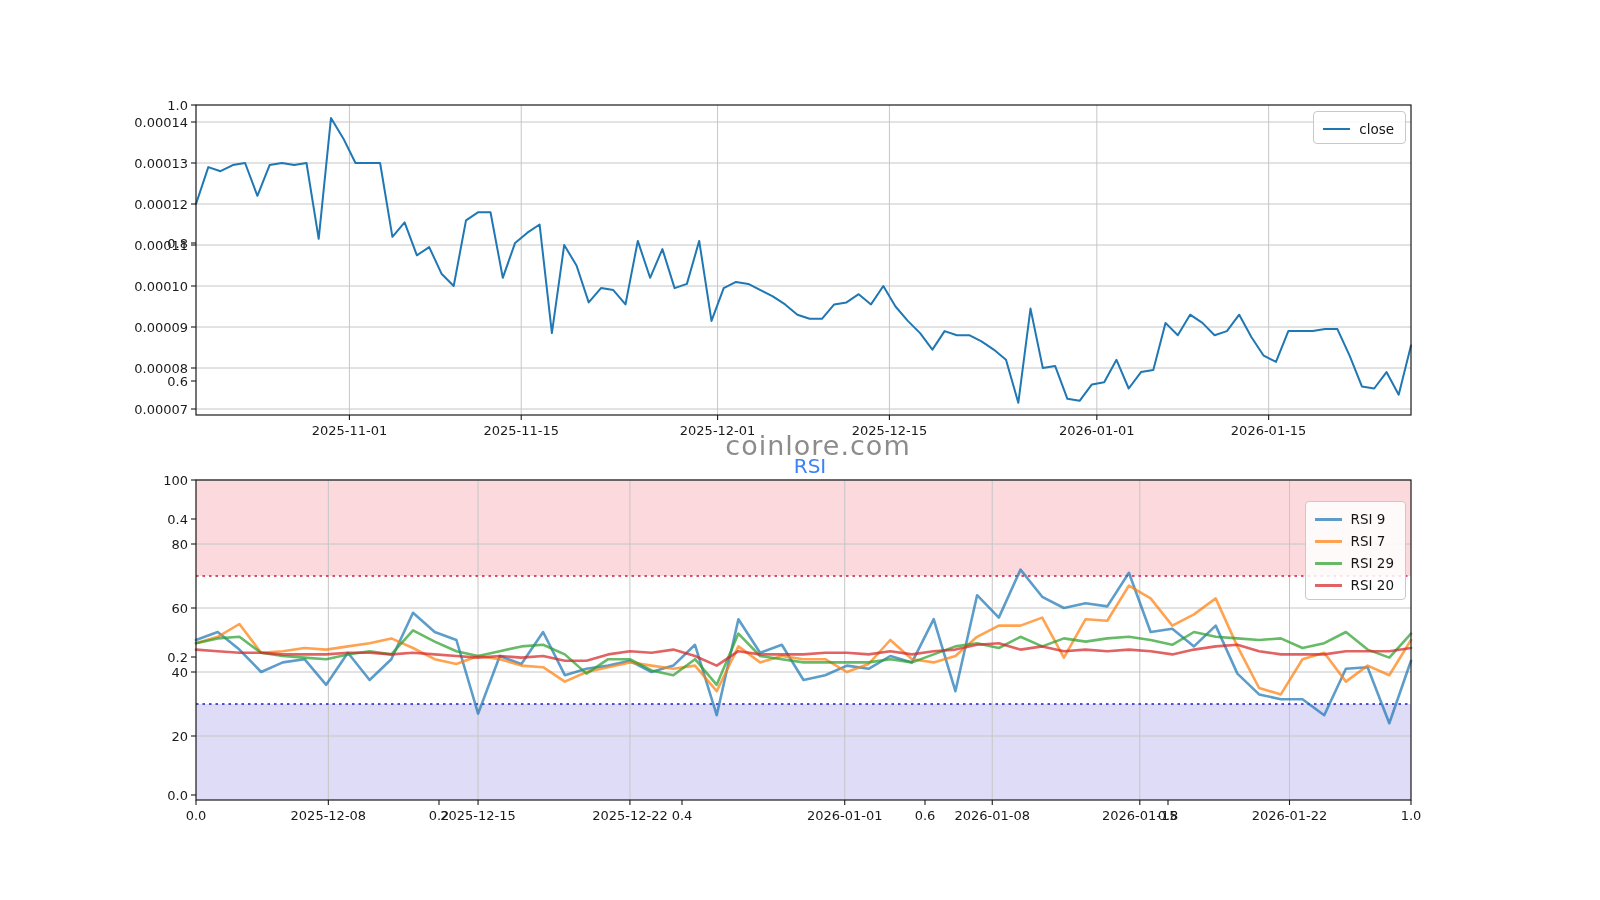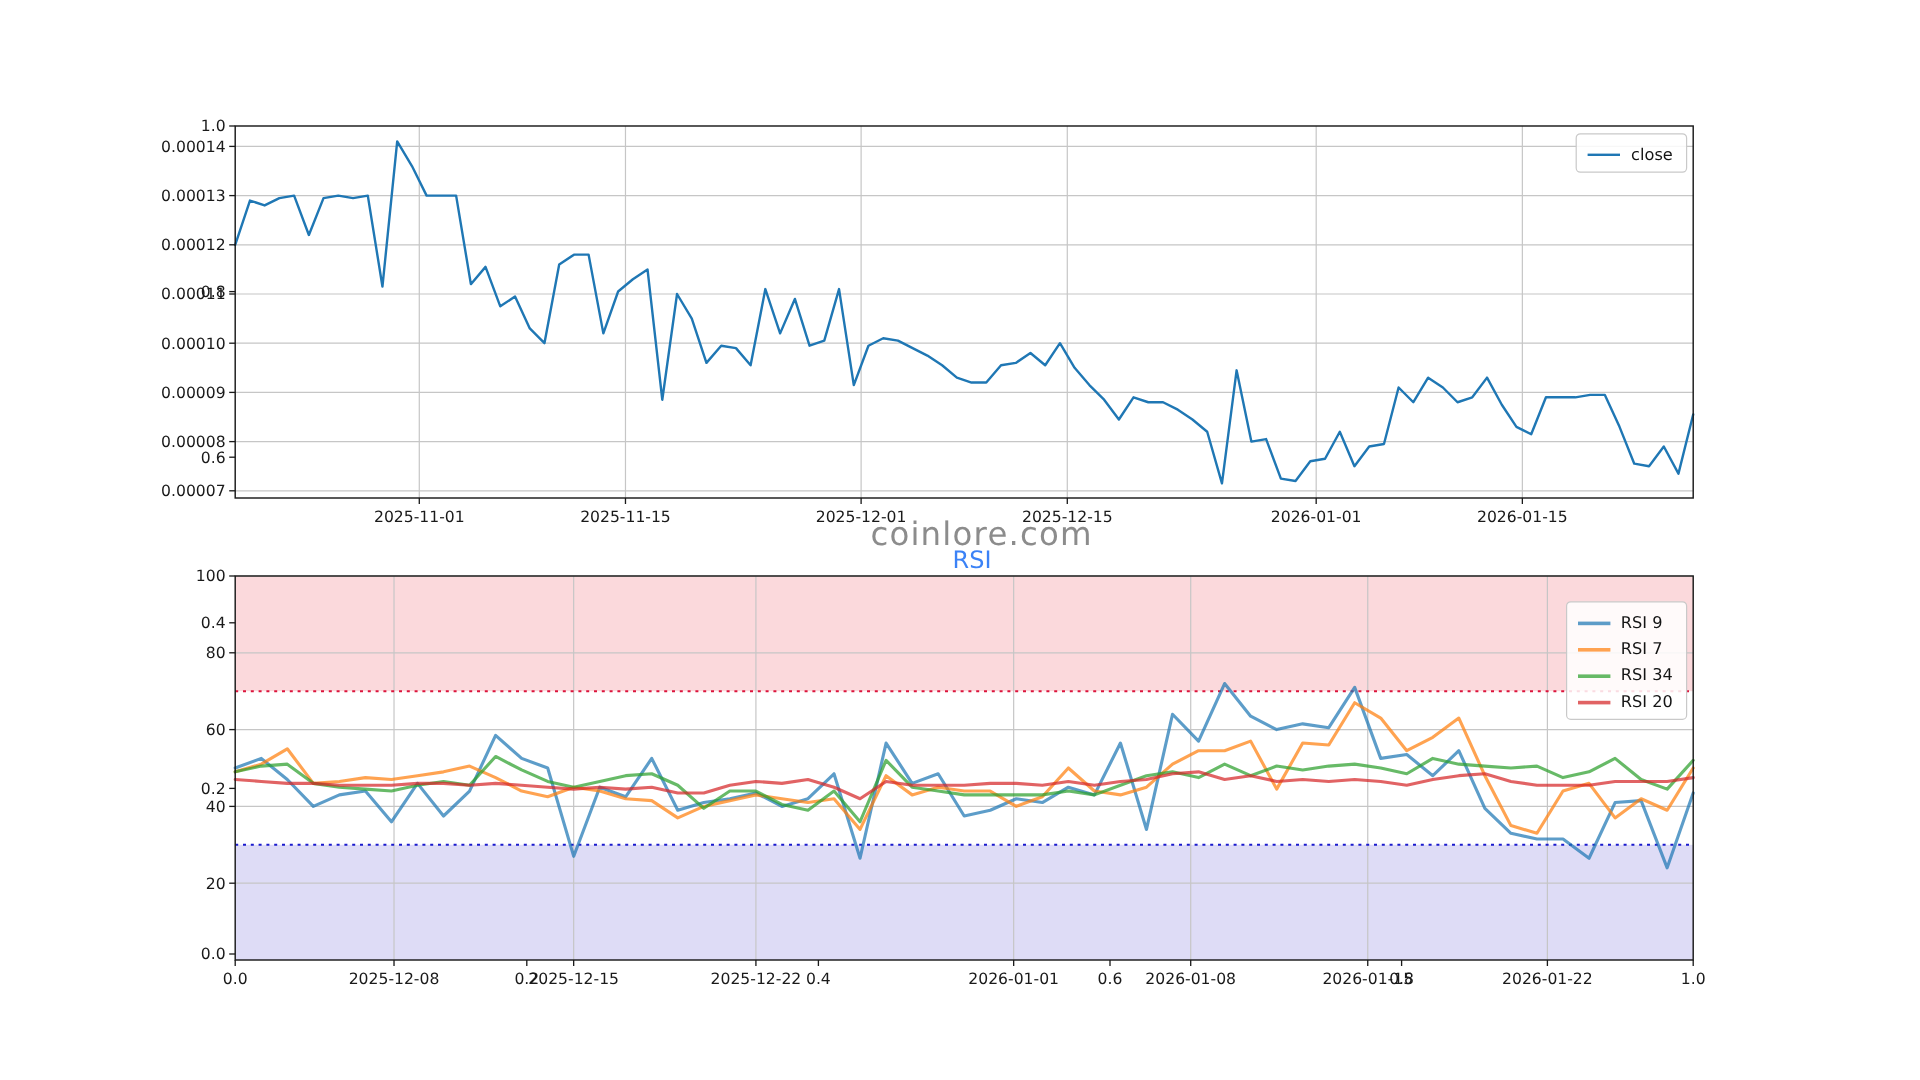--- a/index.html
+++ b/index.html
@@ -150,20 +150,20 @@
       <div class="legend-item">
         <span class="legend-swatch" style="border-top-color: rgb(31, 119, 180); border-top-width: 3px; opacity: 0.72;"></span>
         <span>RSI 9</span>
       </div>
       <div class="legend-item">
         <span class="legend-swatch" style="border-top-color: rgb(255, 127, 14); border-top-width: 3px; opacity: 0.72;"></span>
         <span>RSI 7</span>
       </div>
       <div class="legend-item">
         <span class="legend-swatch" style="border-top-color: rgb(44, 160, 44); border-top-width: 3px; opacity: 0.72;"></span>
-        <span>RSI 34</span>
+        <span>RSI 29</span>
       </div>
       <div class="legend-item">
         <span class="legend-swatch" style="border-top-color: rgb(214, 39, 40); border-top-width: 3px; opacity: 0.72;"></span>
         <span>RSI 20</span>
       </div>
     </div>
 </div>
 
 </body></html>

